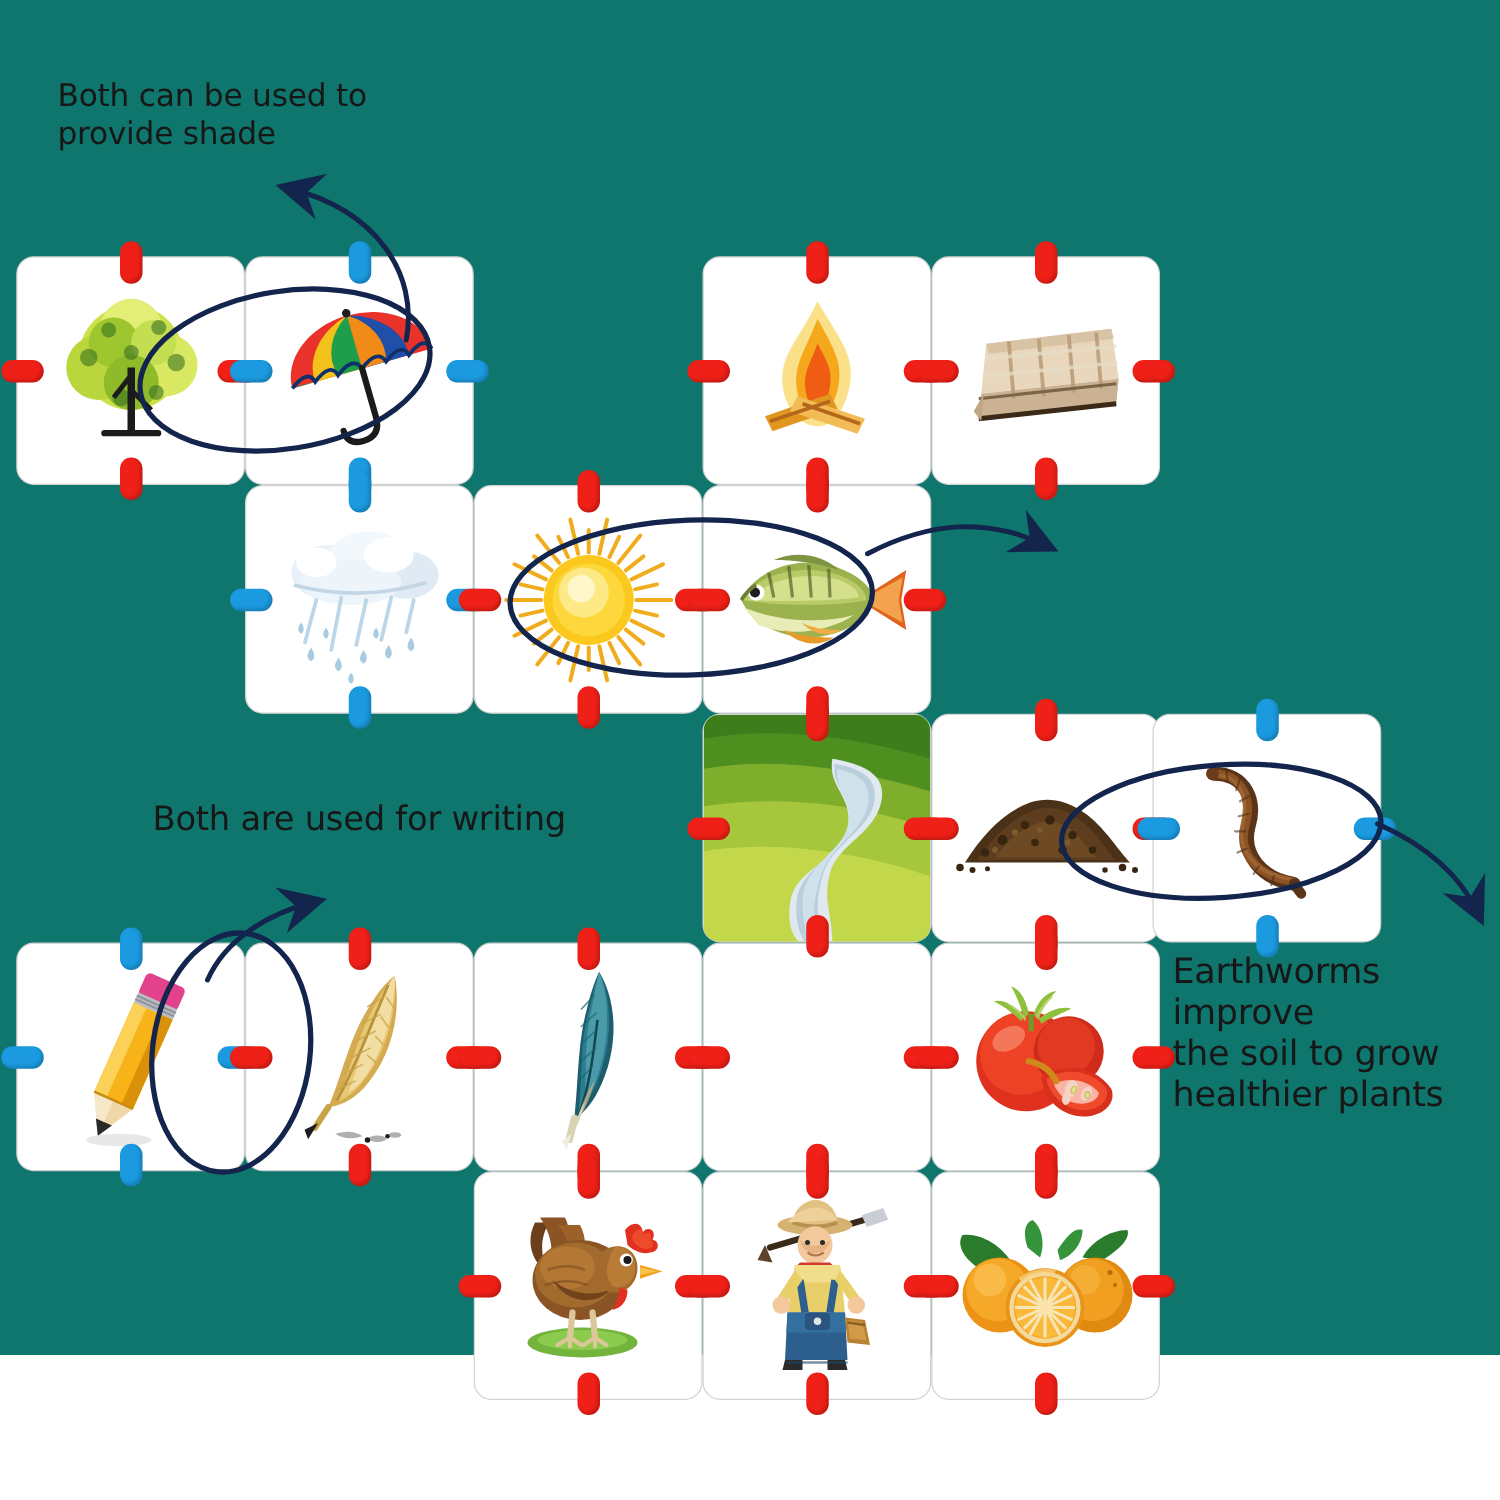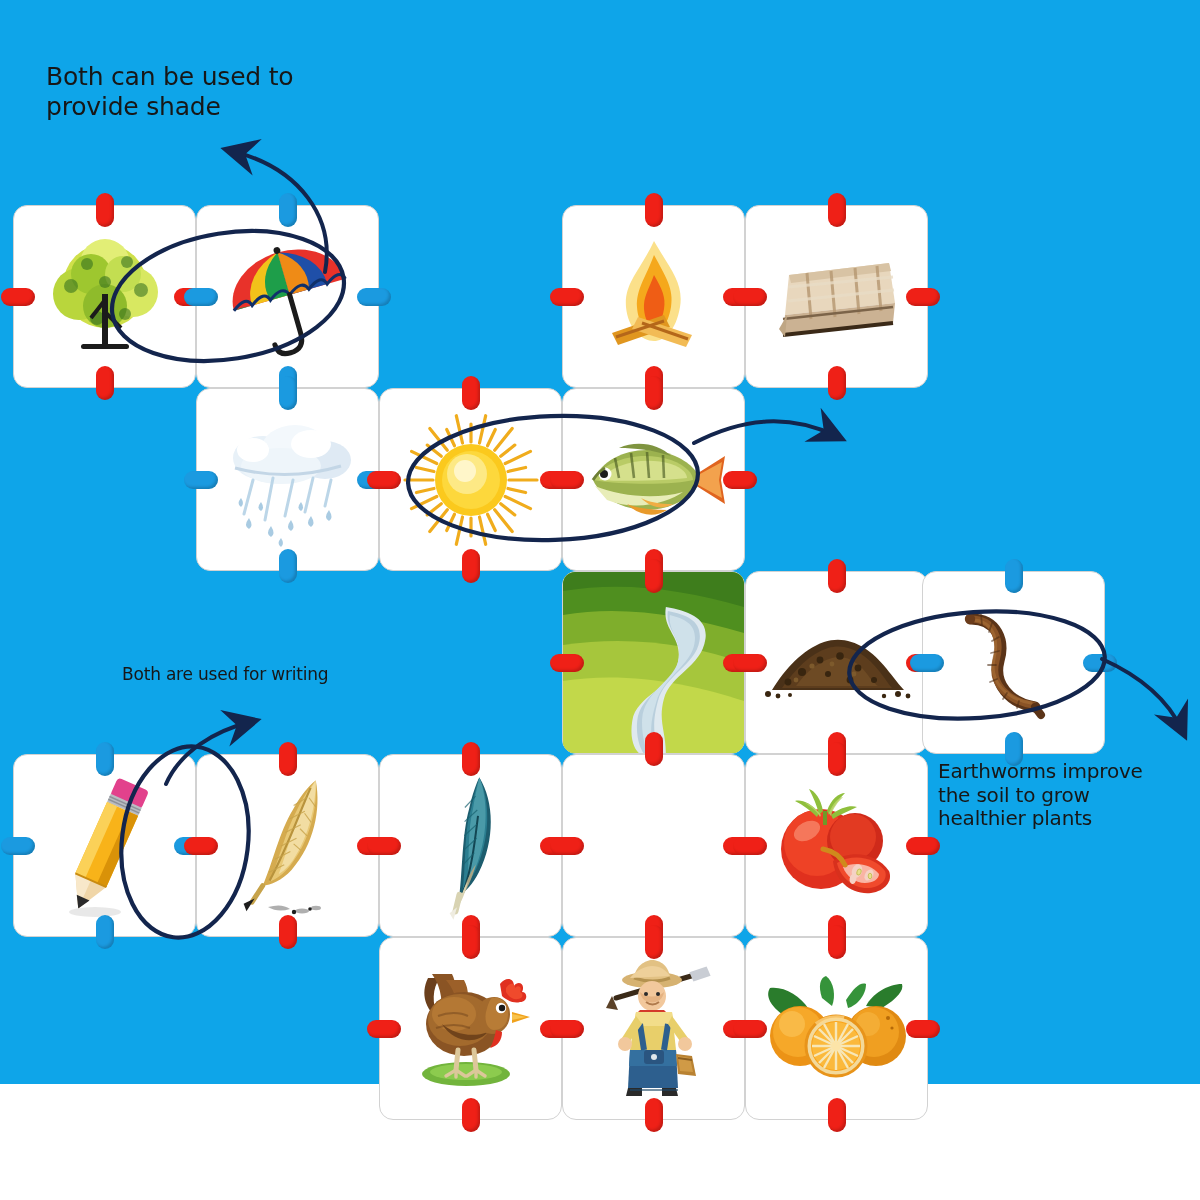--- a/index.html
+++ b/index.html
@@ -1,17 +1,17 @@
 <!DOCTYPE html>
 <html><head>
 <meta charset="utf-8">
 <style>
   html,body{margin:0;padding:0;background:#ffffff;}
   body{width:1200px;height:1200px;overflow:hidden;font-family:"DejaVu Sans",sans-serif;}
-  #stage{position:relative;width:1200px;height:1084px;background:#0ea5e9;}
+  #stage{position:relative;width:1200px;height:1084px;background:#0f766e;}
 
   
   .card{
     position:absolute;
     width:183px;height:183px;
     background:#ffffff;
     border:1.6px solid #d2d2d2;
     border-radius:14px;
     box-sizing:border-box;
     overflow:visible;
@@ -665,18 +665,18 @@
     <path d="M166,784 C180,752 214,731 250,722" fill="none" stroke="#13254d" stroke-width="4" stroke-linecap="round" marker-end="url(#ah)"></path>
 
     <g>
       <ellipse cx="977" cy="665" rx="128" ry="53" transform="rotate(-4 977 665)" fill="none" stroke="#13254d" stroke-width="4.2" stroke-linecap="round"></ellipse>
     </g>
     <path d="M1102,659 C1140,676 1168,700 1182,730" fill="none" stroke="#13254d" stroke-width="4" stroke-linecap="round" marker-end="url(#ah)"></path>
   </svg>
 
   <div class="note" style="left:46px;top:62px;">Both can be used to
 provide shade</div>
-  <div class="note" style="left:122px;top:664px;font-size:17px;">Both are used for writing</div>
-  <div class="note" style="left:938px;top:760px;font-size:20px;">Earthworms improve
+  <div class="note" style="left:122px;top:640px;font-size:27px;">Both are used for writing</div>
+  <div class="note" style="left:938px;top:760px;font-size:28px;">Earthworms improve
 the soil to grow
 healthier plants</div>
 
 </div>
 
 </body></html>

